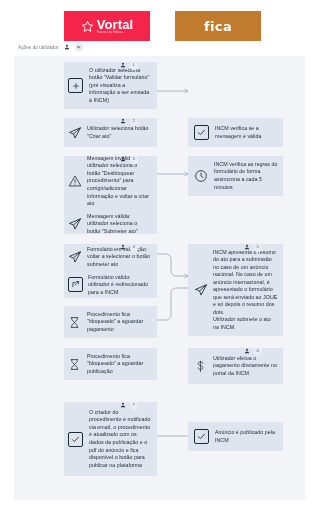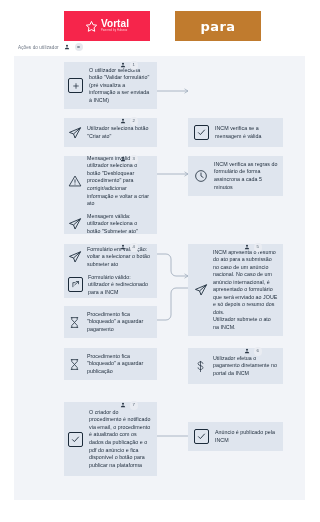--- a/index.html
+++ b/index.html
@@ -9,21 +9,21 @@
   .page{position:absolute;left:14px;top:0;width:291px;height:500px;
         background:#f2f4f8;}
 
   
   .header{position:absolute;left:0;top:0;width:291px;height:56px;background:#ffffff;}
   .logo-vortal{position:absolute;left:50px;top:11px;width:86px;height:30px;
                background:#f6254b;display:flex;align-items:center;justify-content:center;}
   .vortal-inner{display:flex;align-items:center;gap:3px;}
   .vortal-star{width:13px;height:13px;flex:none;}
   .vortal-txt{display:flex;flex-direction:column;line-height:1;}
-  .vortal-name{color:#fff;font-size:10px;font-weight:bold;letter-spacing:.1px;}
+  .vortal-name{color:#fff;font-size:13px;font-weight:bold;letter-spacing:.1px;}
   .vortal-sub{color:#ffc6cf;font-size:2.6px;letter-spacing:.15px;margin-top:1px;}
 
   .logo-incm{position:absolute;left:161px;top:11px;width:86px;height:30px;
              background:#c07b2e;display:flex;align-items:center;justify-content:center;}
   .incm-txt{color:#ffffff;font-size:13px;font-weight:bold;letter-spacing:.4px;
             font-family:"DejaVu Sans",sans-serif;}
 
   .userbar{position:absolute;left:4px;top:43px;display:flex;align-items:center;gap:5px;}
   .userbar-label{font-size:4.6px;color:#6d7684;letter-spacing:.1px;}
   .ub-person{width:6px;height:6px;}
@@ -65,21 +65,21 @@
           </svg>
         </span>
         <span class="vortal-txt">
           <span class="vortal-name">Vortal</span>
           <span class="vortal-sub">Powered by Hubwoo</span>
         </span>
       </div>
     </div>
 
     <div class="logo-incm">
-      <span class="incm-txt">para</span>
+      <span class="incm-txt">fica</span>
     </div>
 
     <div class="userbar">
       <span class="userbar-label">Ações do utilizador</span>
       <span class="ub-person">
         <svg viewBox="0 0 24 24" width="6" height="6">
           <circle cx="12" cy="7" r="4" fill="#2a3746"></circle>
           <path d="M3.5 21c0-4.7 3.8-7.5 8.5-7.5s8.5 2.8 8.5 7.5z" fill="#2a3746"></path>
         </svg>
       </span>

